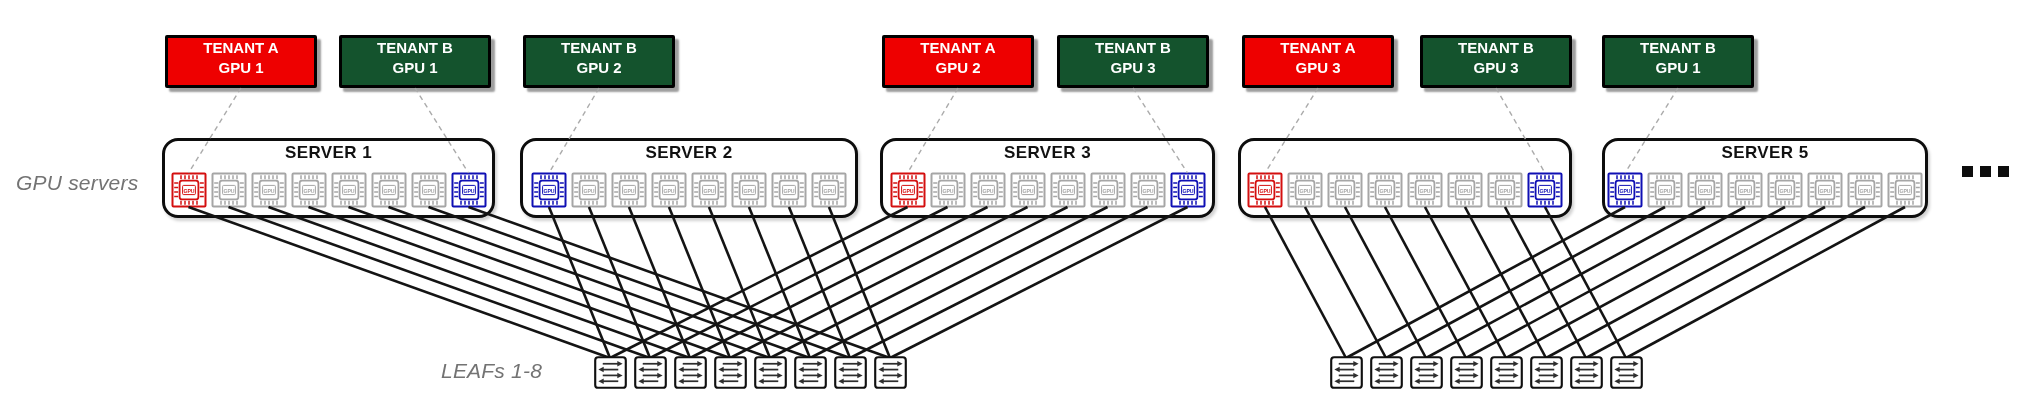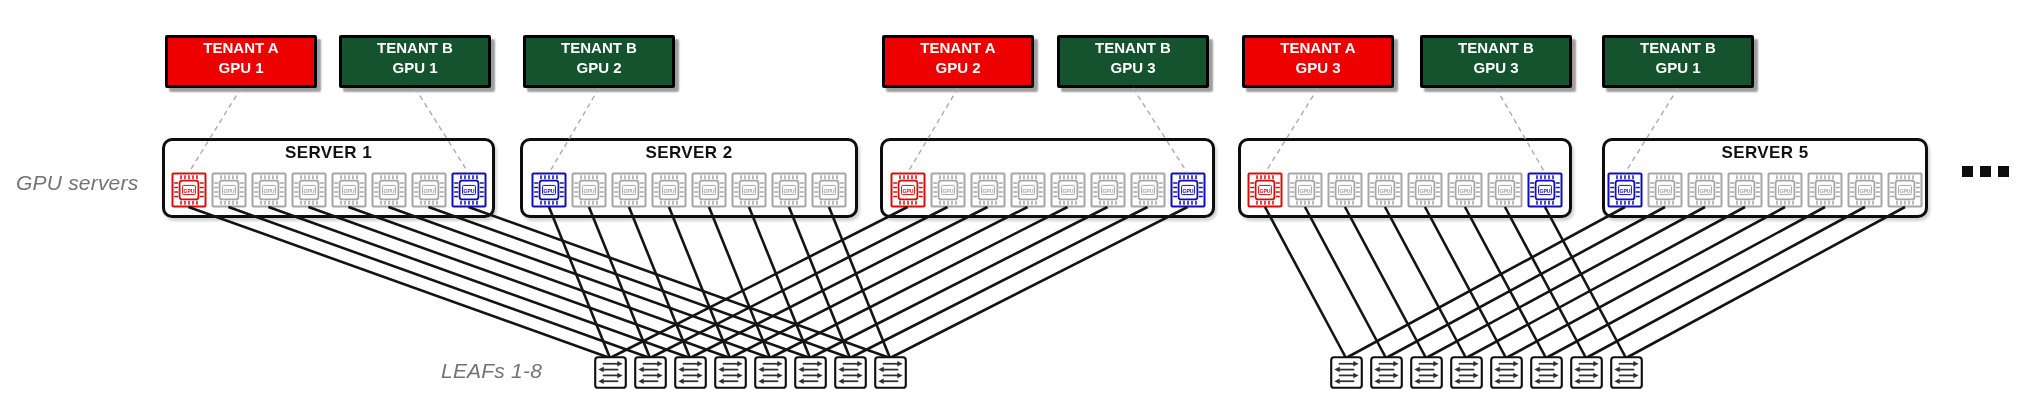--- a/index.html
+++ b/index.html
@@ -16,21 +16,21 @@
     position:absolute;width:152px;height:53px;box-sizing:border-box;
     border:3px solid #000;border-radius:2px;z-index:4;
     display:flex;flex-direction:column;align-items:center;
     color:#fff;font-weight:bold;font-size:15px;line-height:1.3;text-align:center;
     box-shadow:4px 4px 2px #9e9e9e;
   }
   .tenant.t-a{background:#ee0000;}
   .tenant.t-b{background:#14532d;}
   .server{
     position:absolute;height:80px;box-sizing:border-box;background:#fff;
-    border:3px solid #0d0d0d;border-radius:10px;z-index:3;
+    border:3px solid #0d0d0d;border-radius:16px;z-index:3;
     box-shadow:2px 3px 3px rgba(0,0,0,.18);
   }
   .server-title{
     text-align:center;font-size:17px;font-weight:bold;color:#111;
     margin-top:2px;letter-spacing:.4px;
   }
   .chips{
     position:absolute;left:0;right:0;top:31px;
     display:flex;justify-content:center;gap:4px;
   }
@@ -525,20 +525,21 @@
               <line x1="28.8" y1="20" x2="32.8" y2="20" stroke="currentColor" stroke-width="1.5"></line>
               <line x1="3.2" y1="24.5" x2="7.2" y2="24.5" stroke="currentColor" stroke-width="1.5"></line>
               <line x1="28.8" y1="24.5" x2="32.8" y2="24.5" stroke="currentColor" stroke-width="1.5"></line>
               <rect x="8.6" y="8.6" width="18.8" height="18.8" rx="2.5" fill="#fff" stroke="currentColor" stroke-width="1.8"></rect>
               <rect x="11.6" y="13.4" width="12.8" height="9.2" rx="1" fill="#fff" stroke="currentColor" stroke-width="1"></rect>
               <text x="18" y="20.6" font-size="5.2" font-weight="bold" text-anchor="middle" fill="currentColor" font-family="Liberation Sans,sans-serif">GPU</text>
             </svg></div>
         </div>
       </div>
       <div class="server" style="left: 880px; top: 138px; width: 335px;">
+        <div class="server-title">SERVER 3</div>
         <div class="chips">
           <div class="chip c-a"><svg viewBox="0 0 36 36" width="36" height="36">
               <rect x="1.5" y="1.5" width="33" height="33" rx="1" fill="#fff" stroke="currentColor" stroke-width="2"></rect>
               <line x1="10" y1="3.2" x2="10" y2="7.2" stroke="currentColor" stroke-width="1.5"></line>
               <line x1="10" y1="28.8" x2="10" y2="32.8" stroke="currentColor" stroke-width="1.5"></line>
               <line x1="14" y1="3.2" x2="14" y2="7.2" stroke="currentColor" stroke-width="1.5"></line>
               <line x1="14" y1="28.8" x2="14" y2="32.8" stroke="currentColor" stroke-width="1.5"></line>
               <line x1="18" y1="3.2" x2="18" y2="7.2" stroke="currentColor" stroke-width="1.5"></line>
               <line x1="18" y1="28.8" x2="18" y2="32.8" stroke="currentColor" stroke-width="1.5"></line>
               <line x1="22" y1="3.2" x2="22" y2="7.2" stroke="currentColor" stroke-width="1.5"></line>

